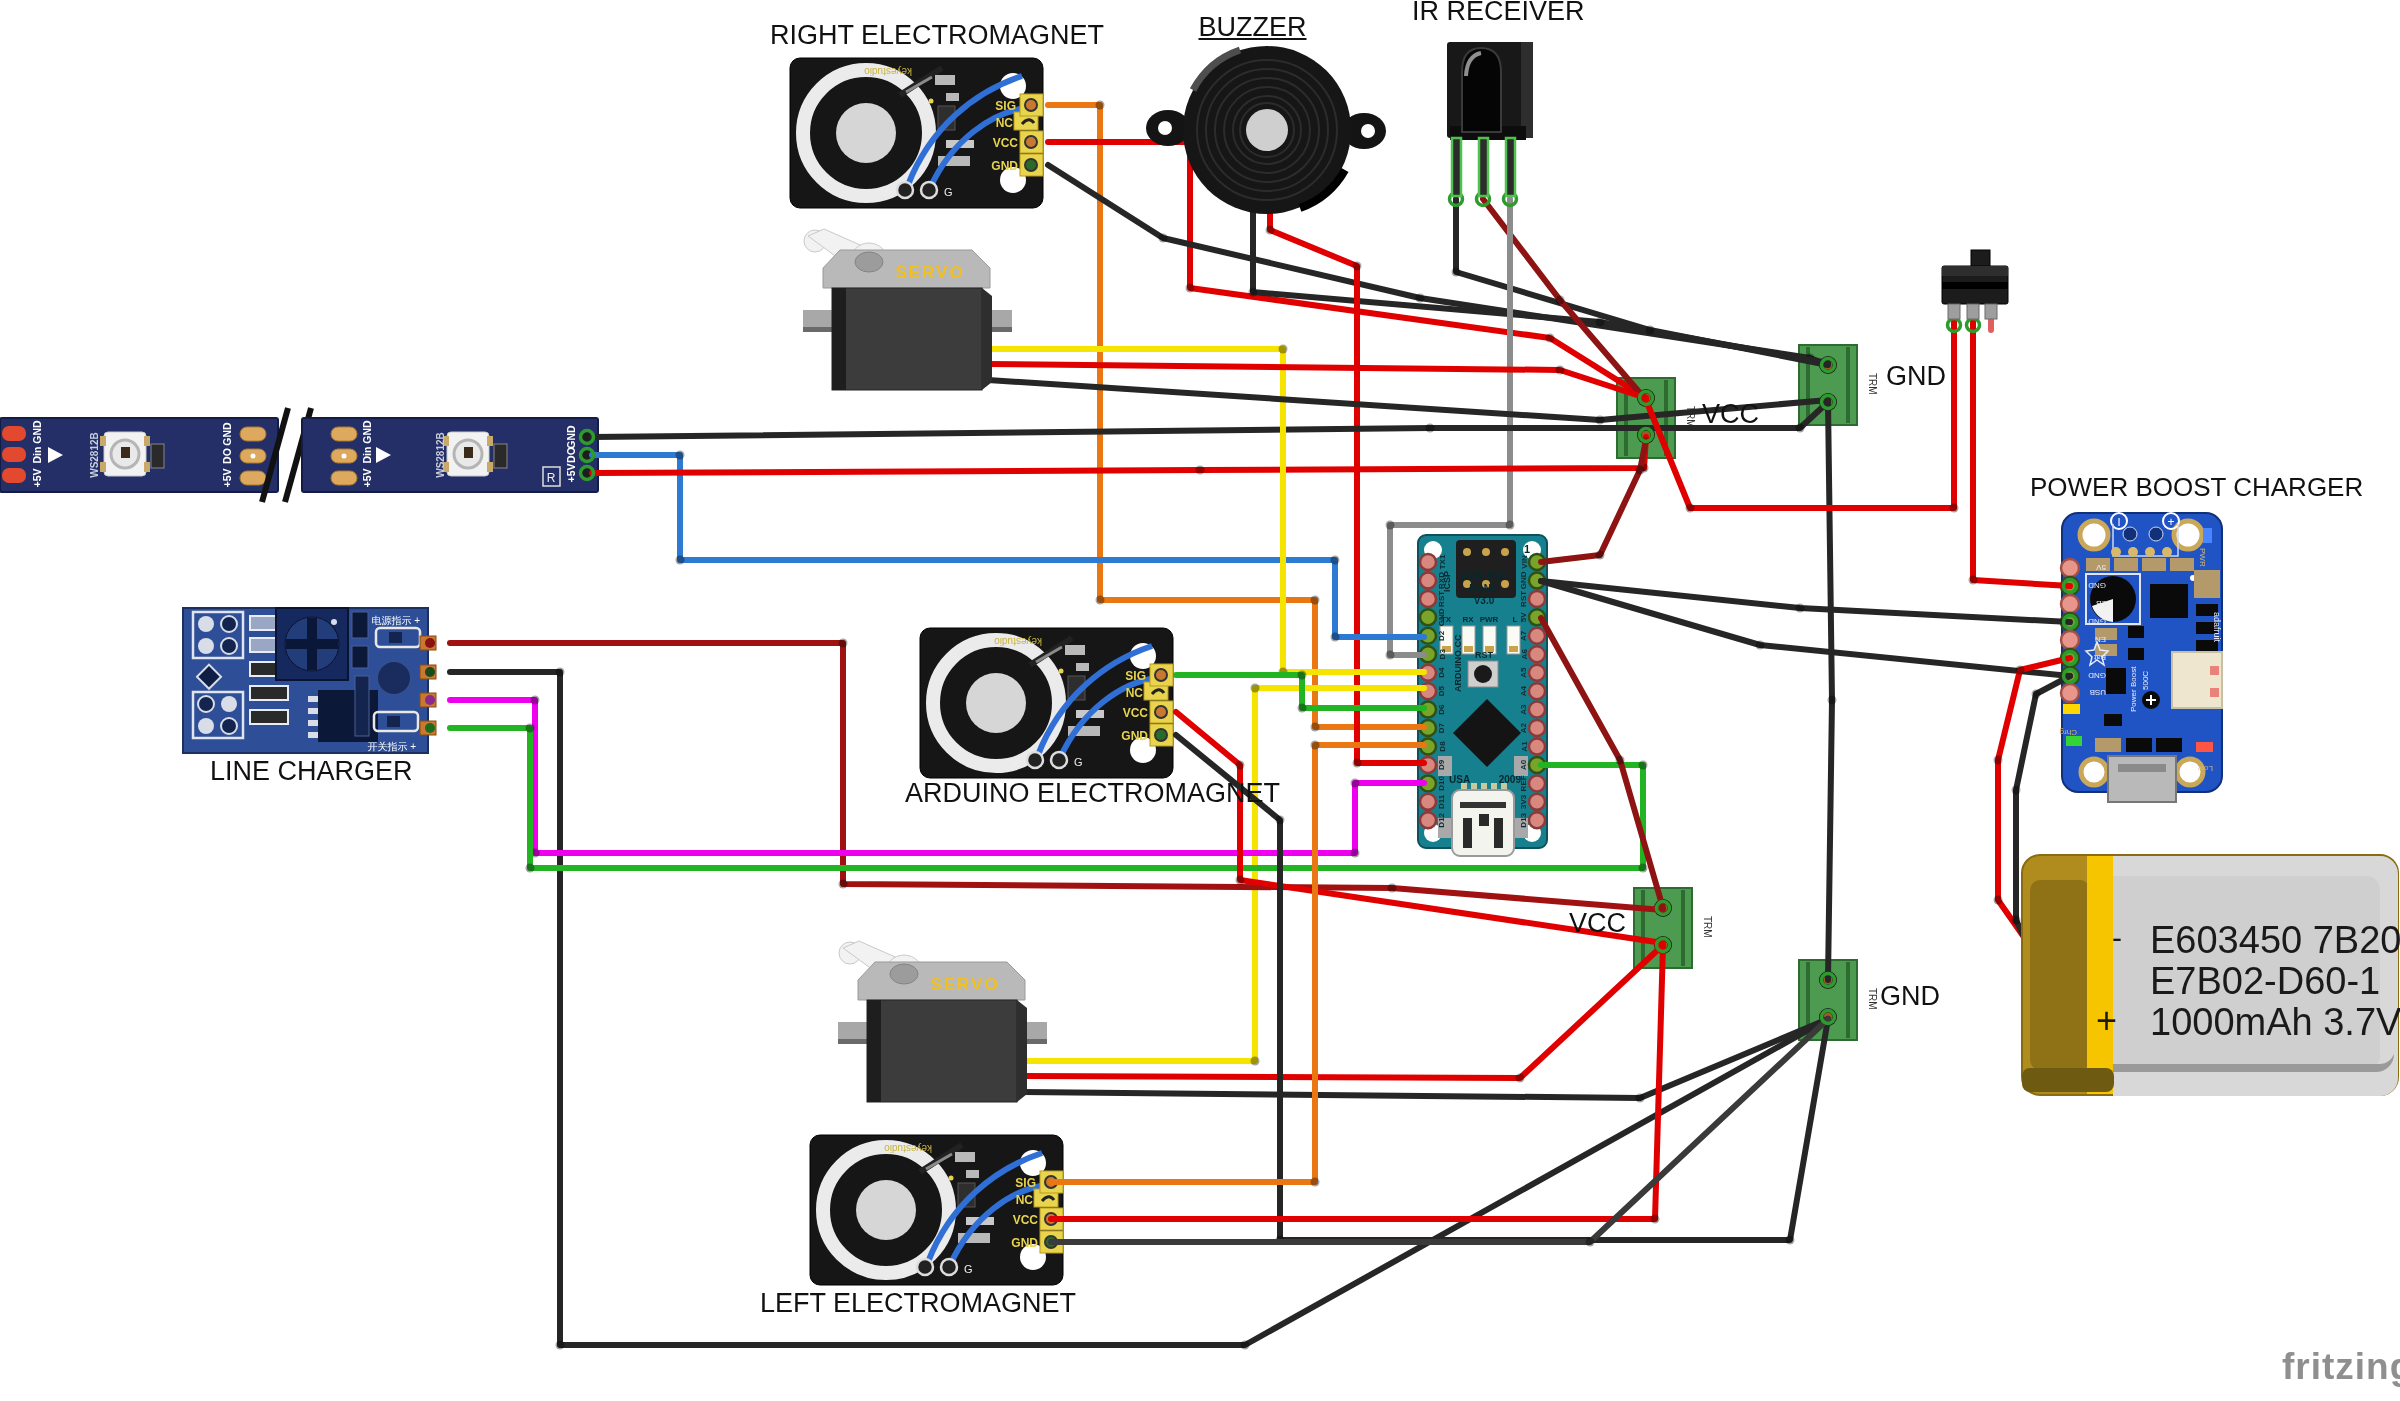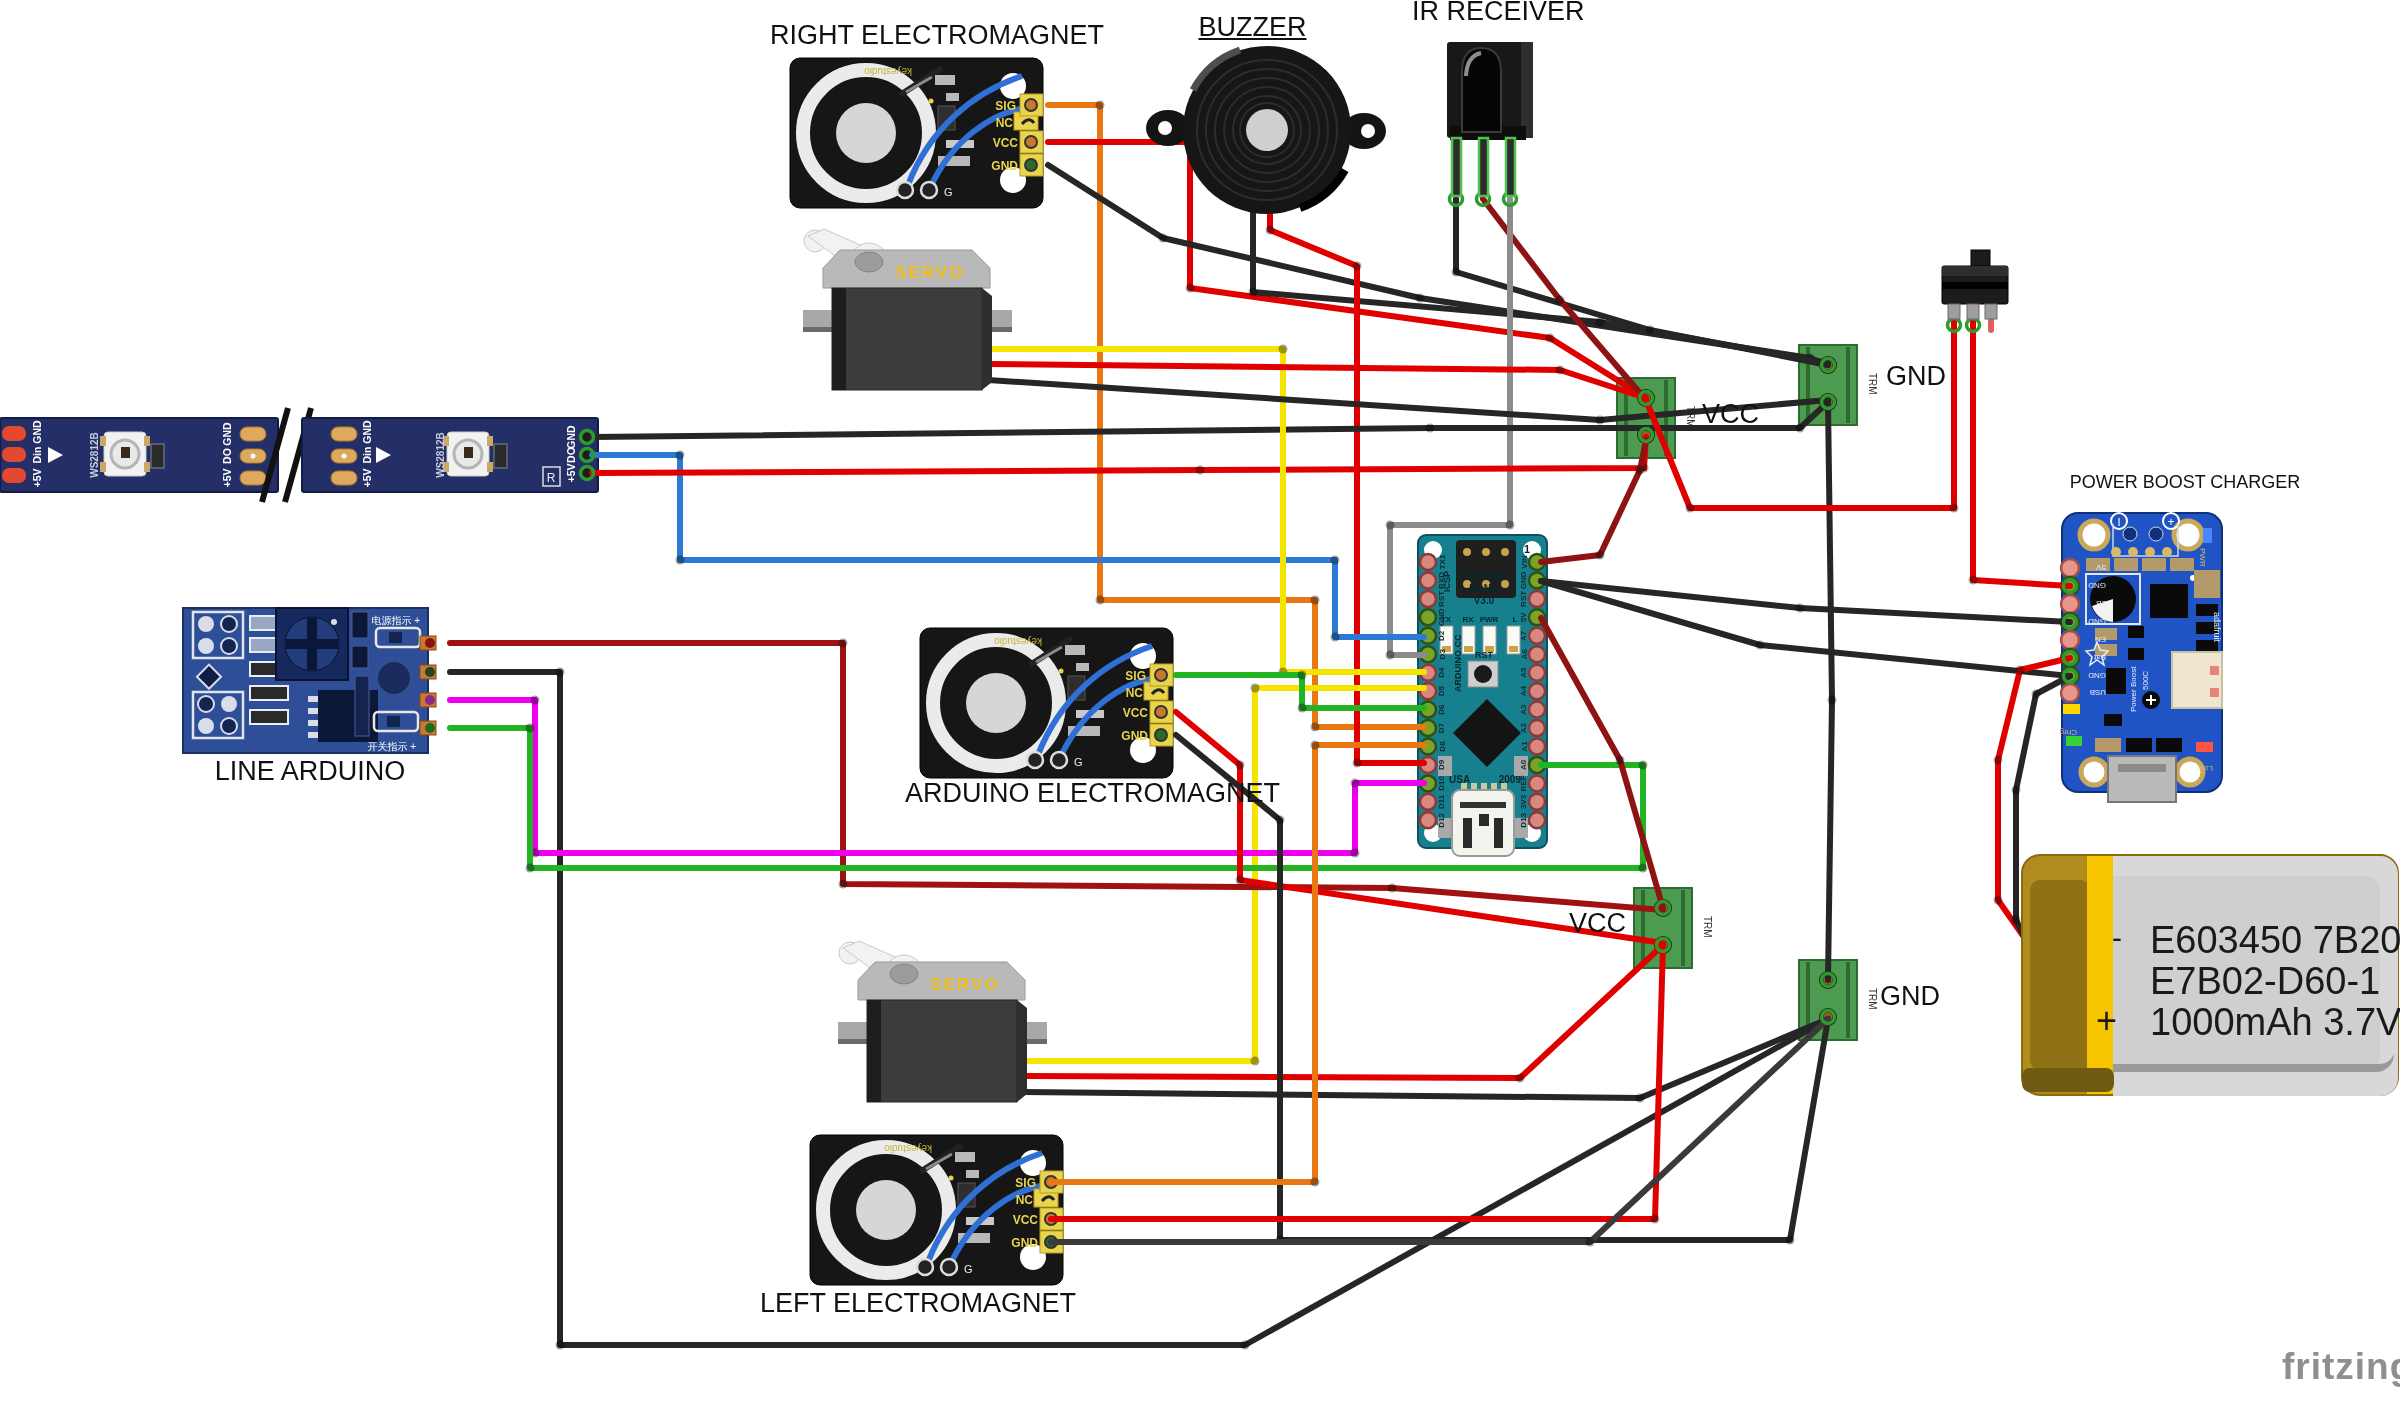--- a/index.html
+++ b/index.html
@@ -594,23 +594,23 @@
       <text x="2150" y="994" class="batline">E7B02-D60-1</text>
       <text x="2096" y="1033" font-size="36" fill="#1a1a1a">+</text>
       <text x="2150" y="1035" class="batline">1000mAh 3.7V</text>
     </g>
   </g>
 </svg>
 
 <div class="lbl center" style="left:770px;top:20px;width:290px;">RIGHT ELECTROMAGNET</div>
 <div class="lbl center" style="left:1180px;top:12px;width:145px;text-decoration:underline;">BUZZER</div>
 <div class="lbl center" style="left:1412px;top:-4px;width:160px;">IR RECEIVER</div>
-<div class="lbl center" style="left:210px;top:756px;width:200px;">LINE ARDUINO</div>
+<div class="lbl center" style="left:210px;top:756px;width:200px;">LINE CHARGER</div>
 <div class="lbl center" style="left:905px;top:778px;width:300px;">ARDUINO ELECTROMAGNET</div>
 <div class="lbl center" style="left:760px;top:1288px;width:280px;">LEFT ELECTROMAGNET</div>
-<div class="lbl center" style="left:2030px;top:472px;width:310px;font-size:18px;">POWER BOOST CHARGER</div>
+<div class="lbl center" style="left:2030px;top:472px;width:310px;font-size:26px;">POWER BOOST CHARGER</div>
 <div class="lbl" style="left:1702px;top:399px;">VCC</div>
 <div class="lbl" style="left:1886px;top:361px;">GND</div>
 <div class="lbl right" style="left:1540px;top:908px;width:86px;">VCC</div>
 <div class="lbl" style="left:1880px;top:981px;">GND</div>
 <div class="lbl" id="fritzing-mark" style="left:2282px;top:1346px;">fritzing</div>
 
 </div>
 
 </body></html>

